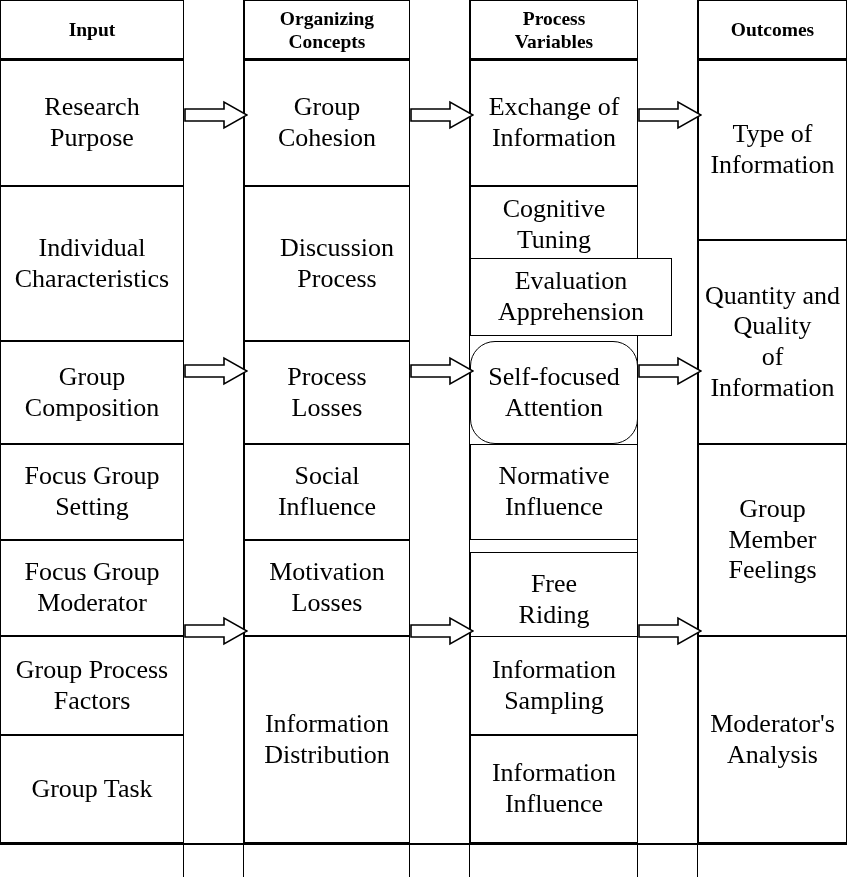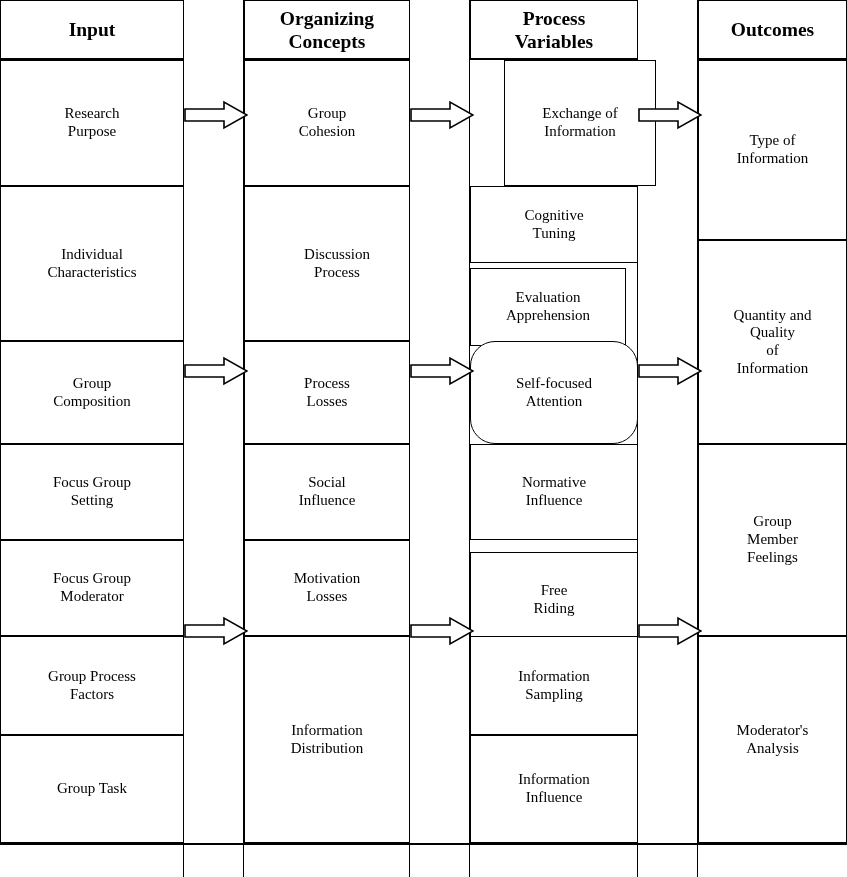--- a/index.html
+++ b/index.html
@@ -24,21 +24,21 @@
   
   .cell {
     position: absolute;
     box-sizing: border-box;
     border: 1px solid #000000;
     display: flex;
     align-items: center;
     justify-content: center;
     text-align: center;
     line-height: 1.18;
-    font-size: 15px;
+    font-size: 26px;
     padding: 2px 4px;
     background: #ffffff;
   }
   .header {
     font-weight: bold;
     font-size: 19.5px;
   }
   .colhead {
     border-bottom-width: 2px;
   }
@@ -110,25 +110,25 @@
   <div class="cell" style="left:244px; top:444px; width:166px; height:96px; white-space:pre-line;">Social
 Influence</div>
   <div class="cell" style="left:244px; top:540px; width:166px; height:96px; white-space:pre-line;">Motivation
 Losses</div>
   <div class="cell" style="left:244px; top:636px; width:166px; height:207px; white-space:pre-line;">Information
 Distribution</div>
 
   <div class="cell header colhead" style="left:470px; top:0px; width:168px; height:60px; white-space:pre-line;">Process
 Variables</div>
 
-  <div class="cell" style="left:470px; top:60px; width:152px; height:126px; white-space:pre-line;margin-left:34px;">Exchange of
+  <div class="cell" style="left:470px; top:60px; width:168px; height:126px; white-space:pre-line;">Exchange of
 Information</div>
   <div class="cell" style="left:470px; top:186px; width:168px; height:77px; white-space:pre-line;">Cognitive
 Tuning</div>
-  <div class="cell" style="left:470px; top:268px; width:156px; height:78px; white-space:pre-line;">Evaluation
+  <div class="cell" style="left:470px; top:258px; width:202px; height:78px; white-space:pre-line;">Evaluation
 Apprehension</div>
   <div class="cell" style="left:470px; top:341px; width:168px; height:103px; white-space:pre-line;border-radius:25px;">Self-focused
 Attention</div>
   <div class="cell" style="left:470px; top:444px; width:168px; height:96px; white-space:pre-line;">Normative
 Influence</div>
   <div class="cell" style="left:470px; top:540px; width:168px; height:96px; white-space:pre-line;margin-top:12px;">Free
 Riding</div>
   <div class="cell" style="left:470px; top:636px; width:168px; height:99px; white-space:pre-line;">Information
 Sampling</div>
   <div class="cell" style="left:470px; top:735px; width:168px; height:108px; white-space:pre-line;">Information

